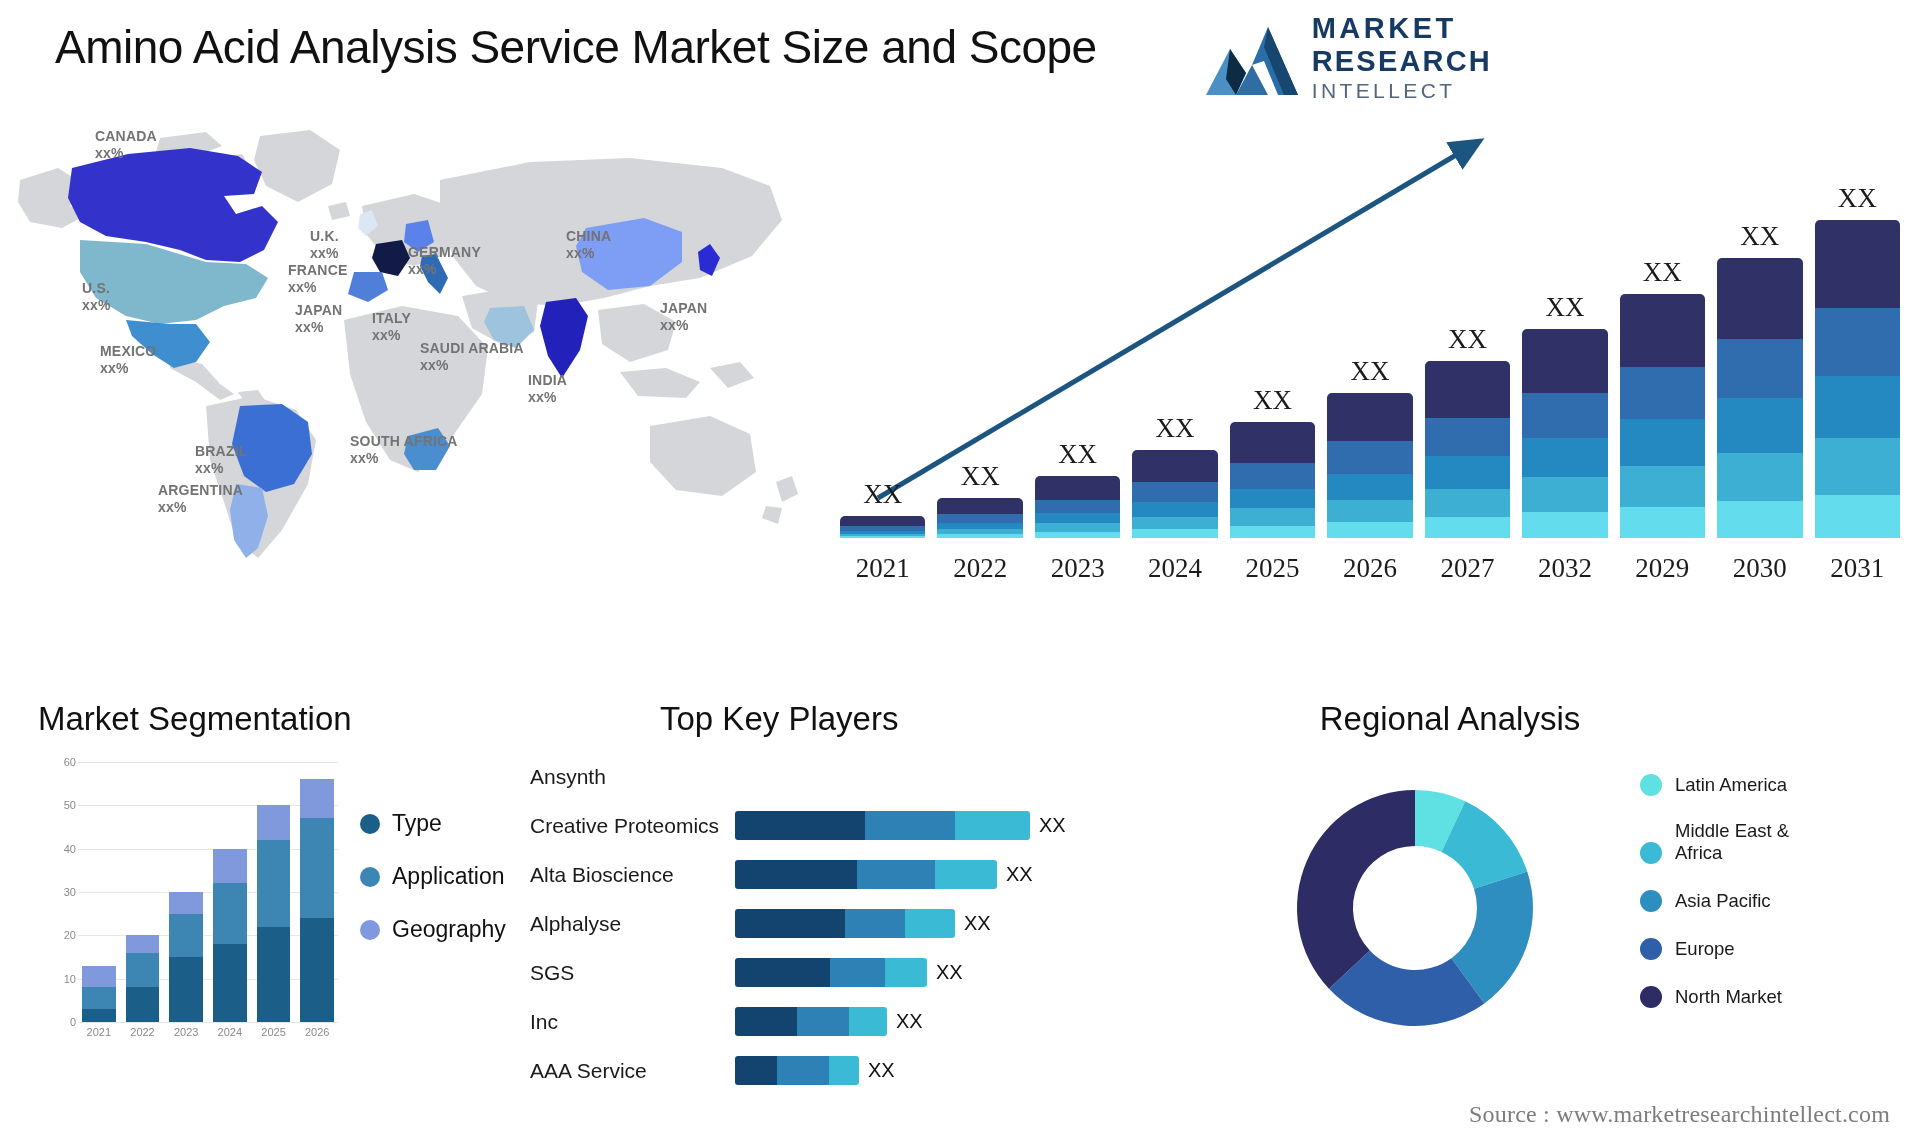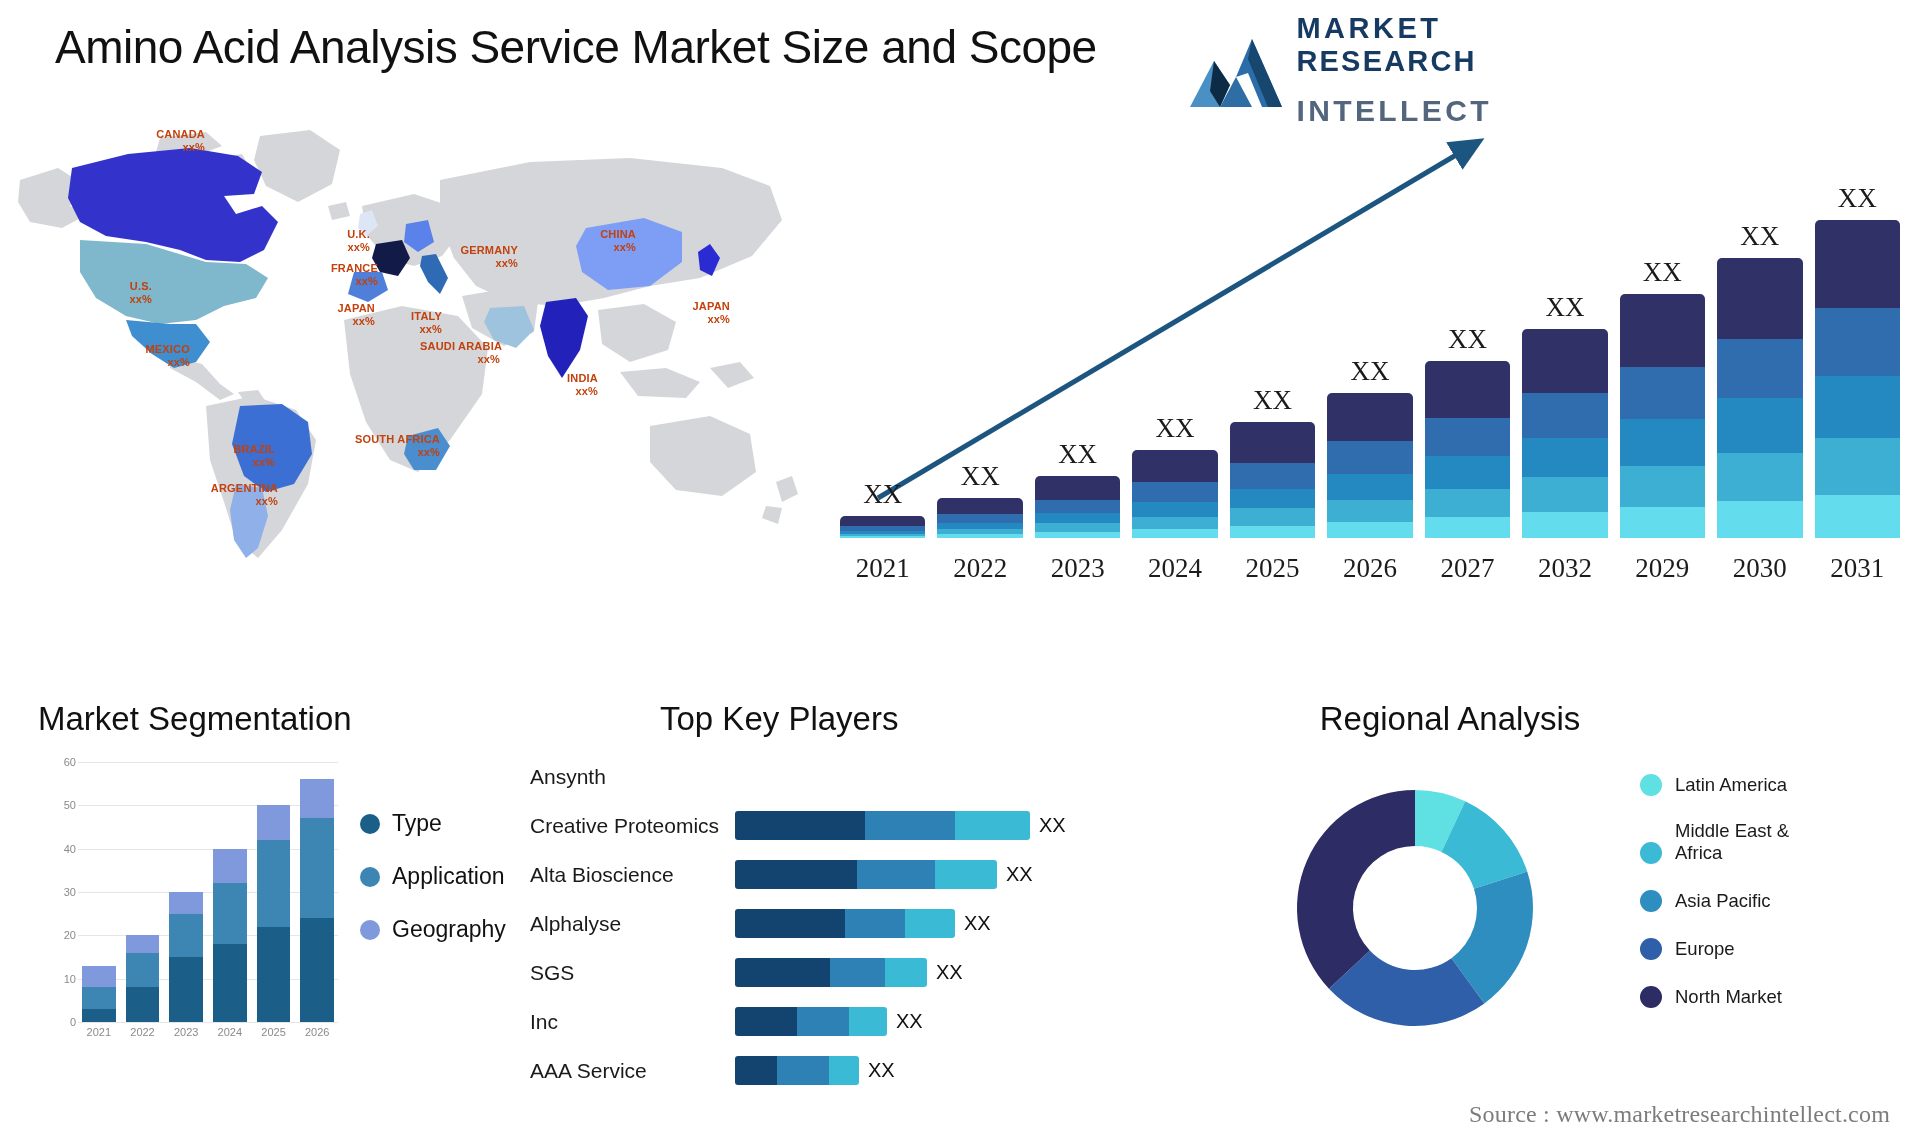--- a/index.html
+++ b/index.html
@@ -16,28 +16,28 @@
     position: absolute; left: 55px; top: 20px;
     font-size: 46px; font-weight: 400; color: #111111;
     font-family: "Liberation Sans", sans-serif;
     letter-spacing: -0.5px; white-space: nowrap;
   }
   #logo { position: absolute; right: 28px; top: 14px; display: flex; align-items: center; gap: 14px; }
   #logo-mark { width: 92px; height: 74px; }
   #logo-text { display: flex; flex-direction: column; line-height: 1.0; }
   .logo-l1 { font-size: 29px; font-weight: 700; color: #173a63; letter-spacing: 3.5px; }
   .logo-l2 { font-size: 29px; font-weight: 700; color: #173a63; letter-spacing: 2.2px; margin-top: 4px; }
-  .logo-l3 { font-size: 30px; font-weight: 700; color: #53667e; letter-spacing: 3.4px; margin-top: 20px; }
+  .logo-l3 { font-size: 21px; font-weight: 400; color: #53667e; letter-spacing: 3.4px; margin-top: 4px; }
 
   
   #map-panel { position: absolute; left: 10px; top: 110px; width: 820px; height: 460px; }
   #map-svg { position: absolute; left: 0; top: 0; }
   .map-label {
-    position: absolute; text-align: right; color: #c2410c;
-    font-size: 11px; font-weight: 700; line-height: 1.18;
+    position: absolute; text-align: left; color: #737373;
+    font-size: 14px; font-weight: 700; line-height: 1.18;
     letter-spacing: 0.2px; white-space: nowrap;
   }
   .map-label .pct { font-weight: 700; }
 
   
   #growth-panel { position: absolute; left: 830px; top: 120px; width: 1080px; height: 470px; }
   #growth-bars { position: absolute; left: 10px; bottom: 52px; width: 1060px; height: 360px;
                  display: flex; align-items: flex-end; gap: 12px; }
   .gb-col { flex: 1; display: flex; flex-direction: column; align-items: center; justify-content: flex-end; height: 100%; }
   .gb-label { font-size: 27px; color: #1a1a1a; margin-bottom: 6px; font-family: "Liberation Serif", serif; }

